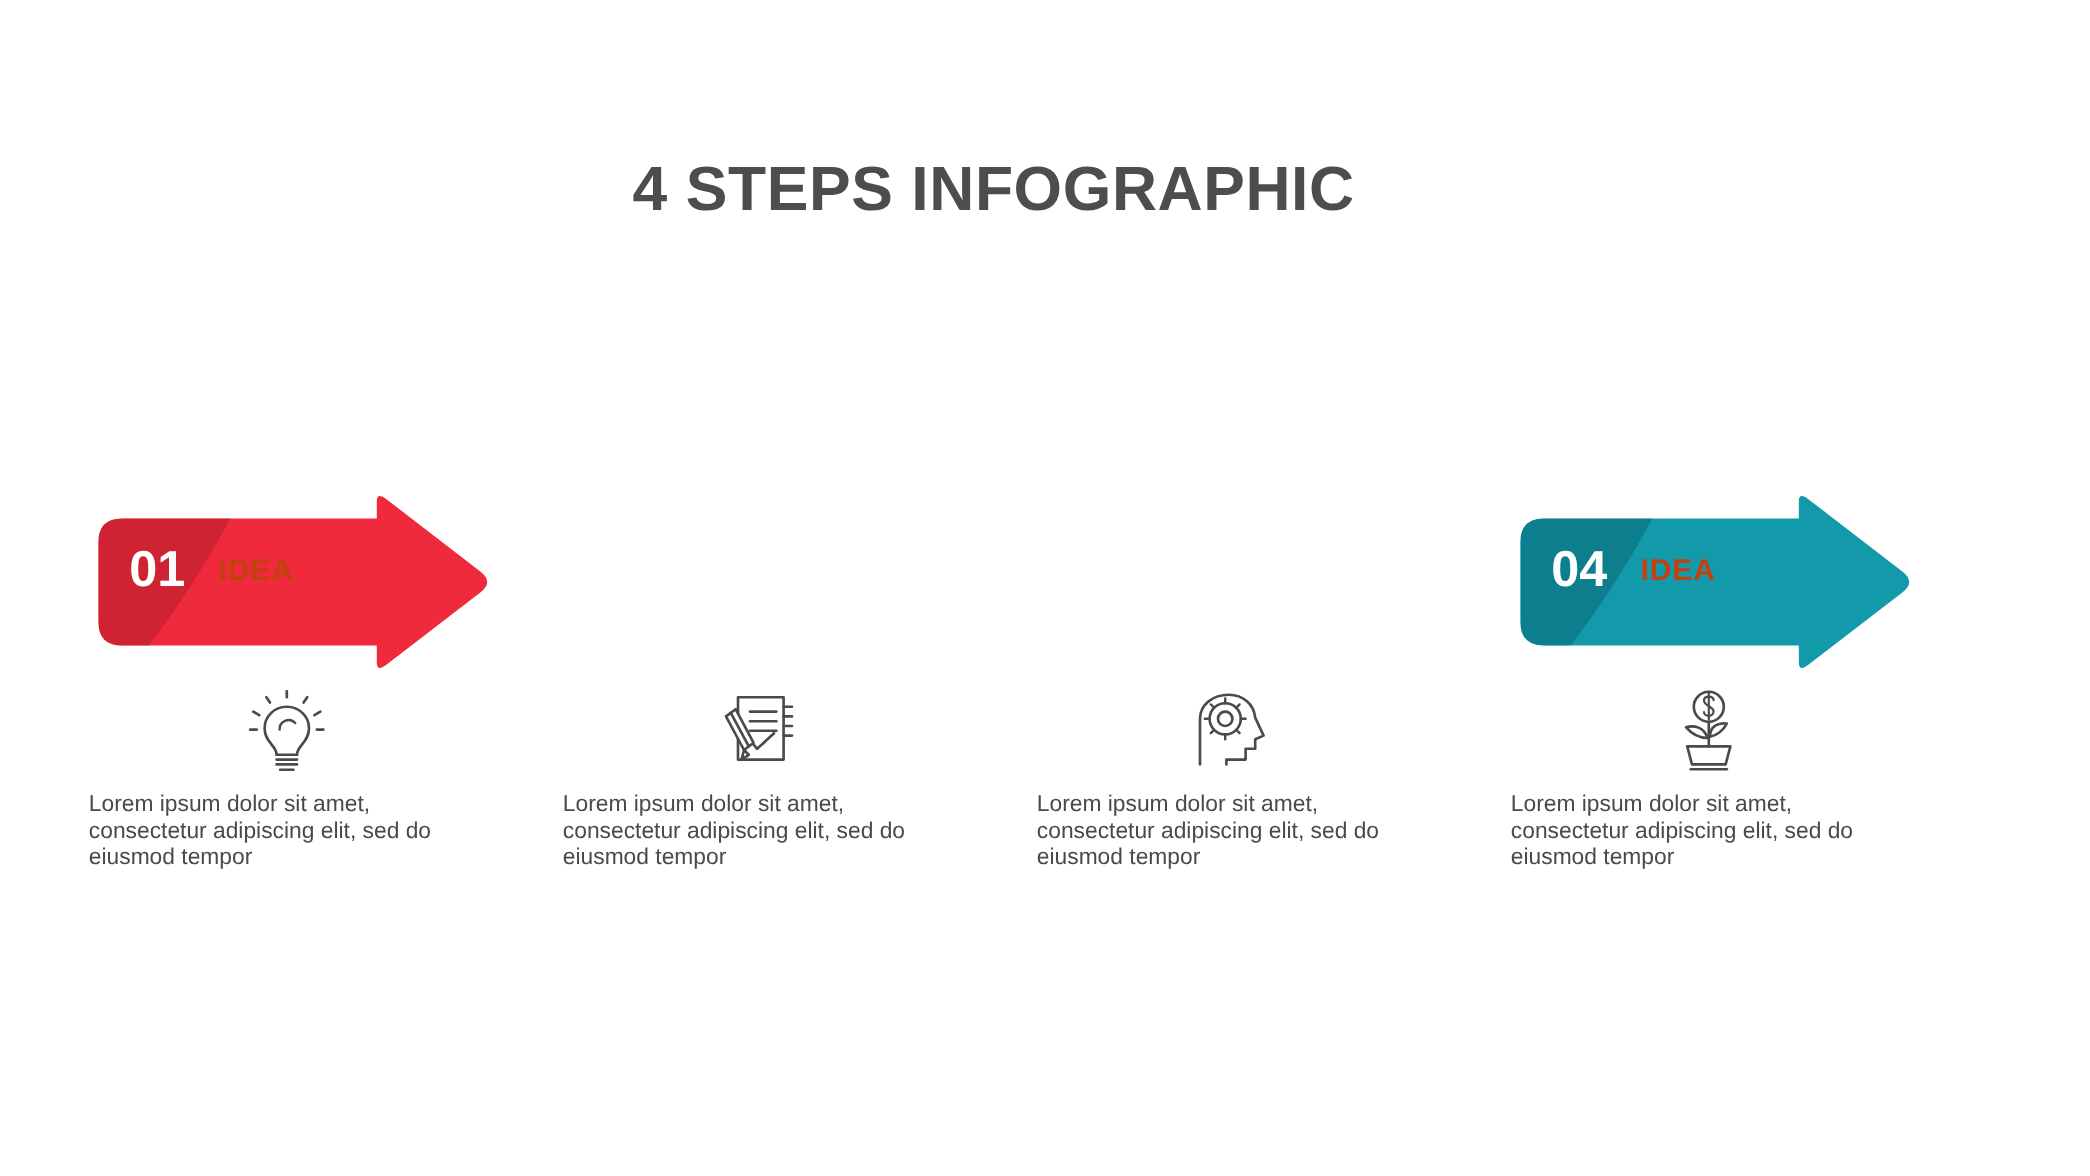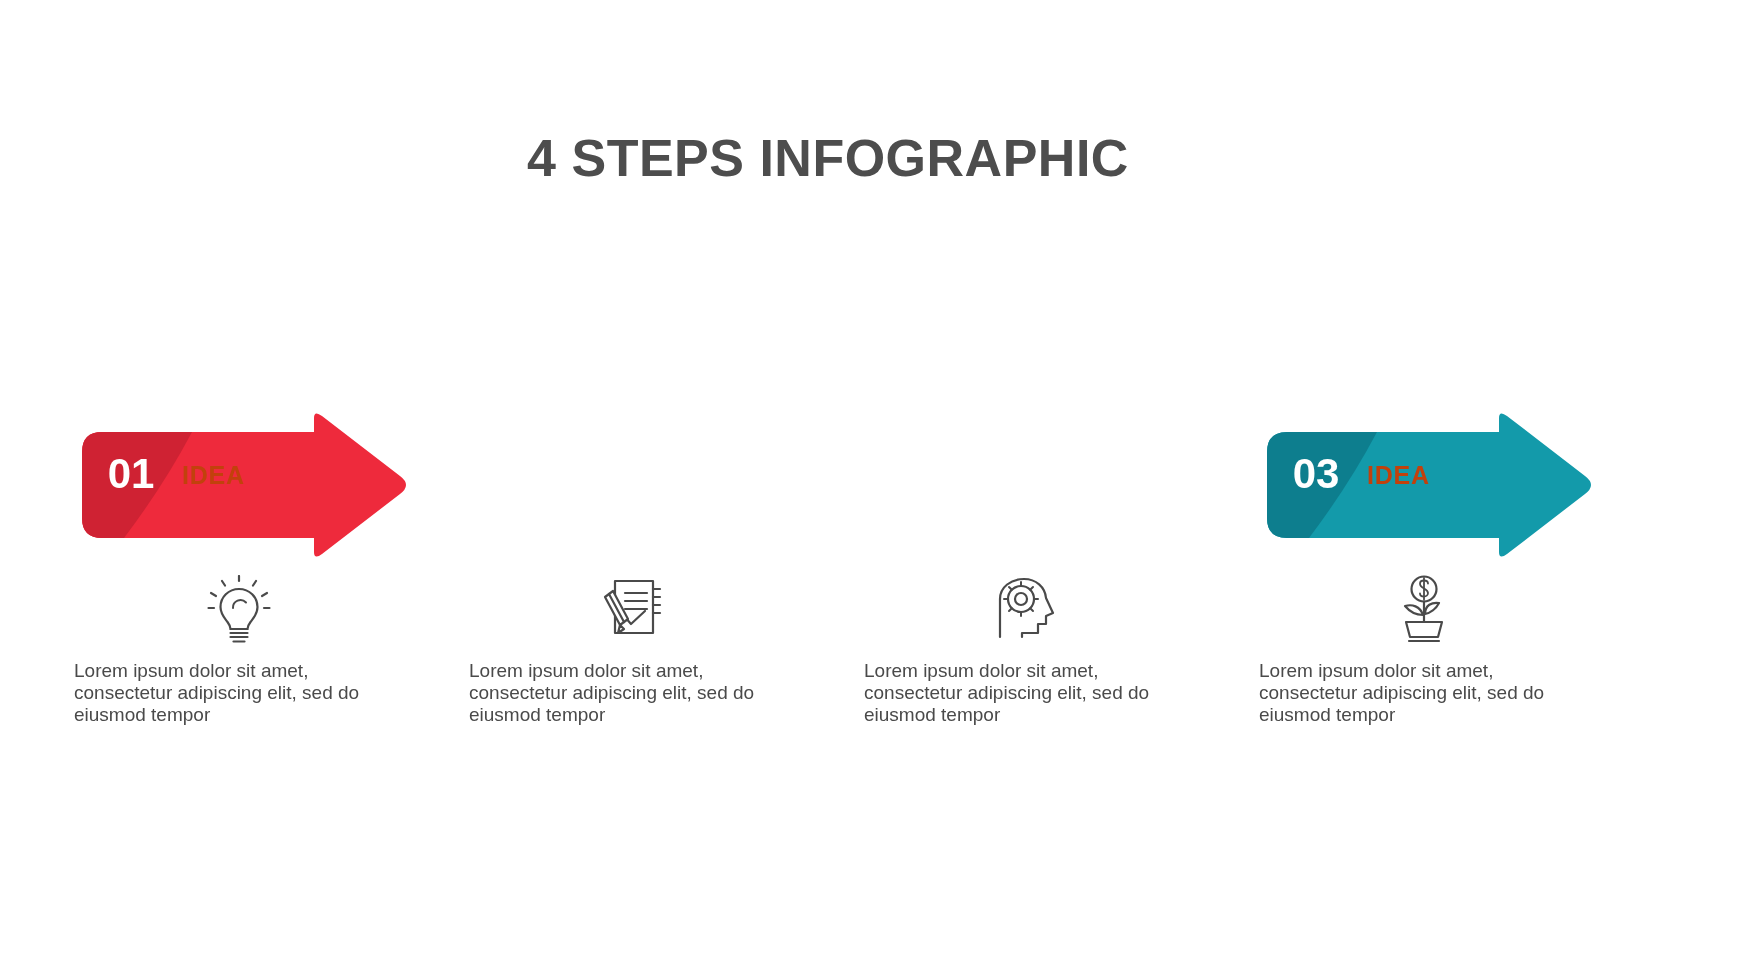--- a/index.html
+++ b/index.html
@@ -235,21 +235,21 @@
           <defs>
             <clipPath id="clipArrow4">
               <path d="M18,42 Q18,22 38,22 L250,22 L250,8 Q250,0 258,6 L336,66 Q348,75 336,84 L258,144 Q250,150 250,142 L250,128 L38,128 Q18,128 18,108 Z"></path>
             </clipPath>
           </defs>
           <path d="M18,42 Q18,22 38,22 L250,22 L250,8 Q250,0 258,6 L336,66 Q348,75 336,84 L258,144 Q250,150 250,142 L250,128 L38,128 Q18,128 18,108 Z" fill="#139aaa"></path>
           <g clip-path="url(#clipArrow4)">
             <path d="M18,22 L128,22 Q100,75 60,128 L18,128 Z" fill="#0d7e8e"></path>
           </g>
         </svg>
-        <div class="arrow-num">03</div>
+        <div class="arrow-num">04</div>
         <div class="arrow-label">IDEA</div>
       </div>
 
       <div class="icon-box">
         <svg width="66" height="70" viewBox="0 0 66 70">
           <g fill="none" stroke="#4a4a4a" stroke-width="2.2" stroke-linecap="round" stroke-linejoin="round">
             <circle cx="33" cy="14" r="12.5"></circle>
             <path d="M37,8.5 C37,6.5 35,5.5 33,5.5 C31,5.5 29,6.5 29,8.7 C29,13.5 37,13.5 37,18 C37,20.2 35,21.5 33,21.5 C31,21.5 29,20.5 29,18.5" stroke-width="1.8"></path>
             <line x1="33" y1="3" x2="33" y2="24.5" stroke-width="1.8"></line>
             <line x1="33" y1="26.5" x2="33" y2="47"></line>

